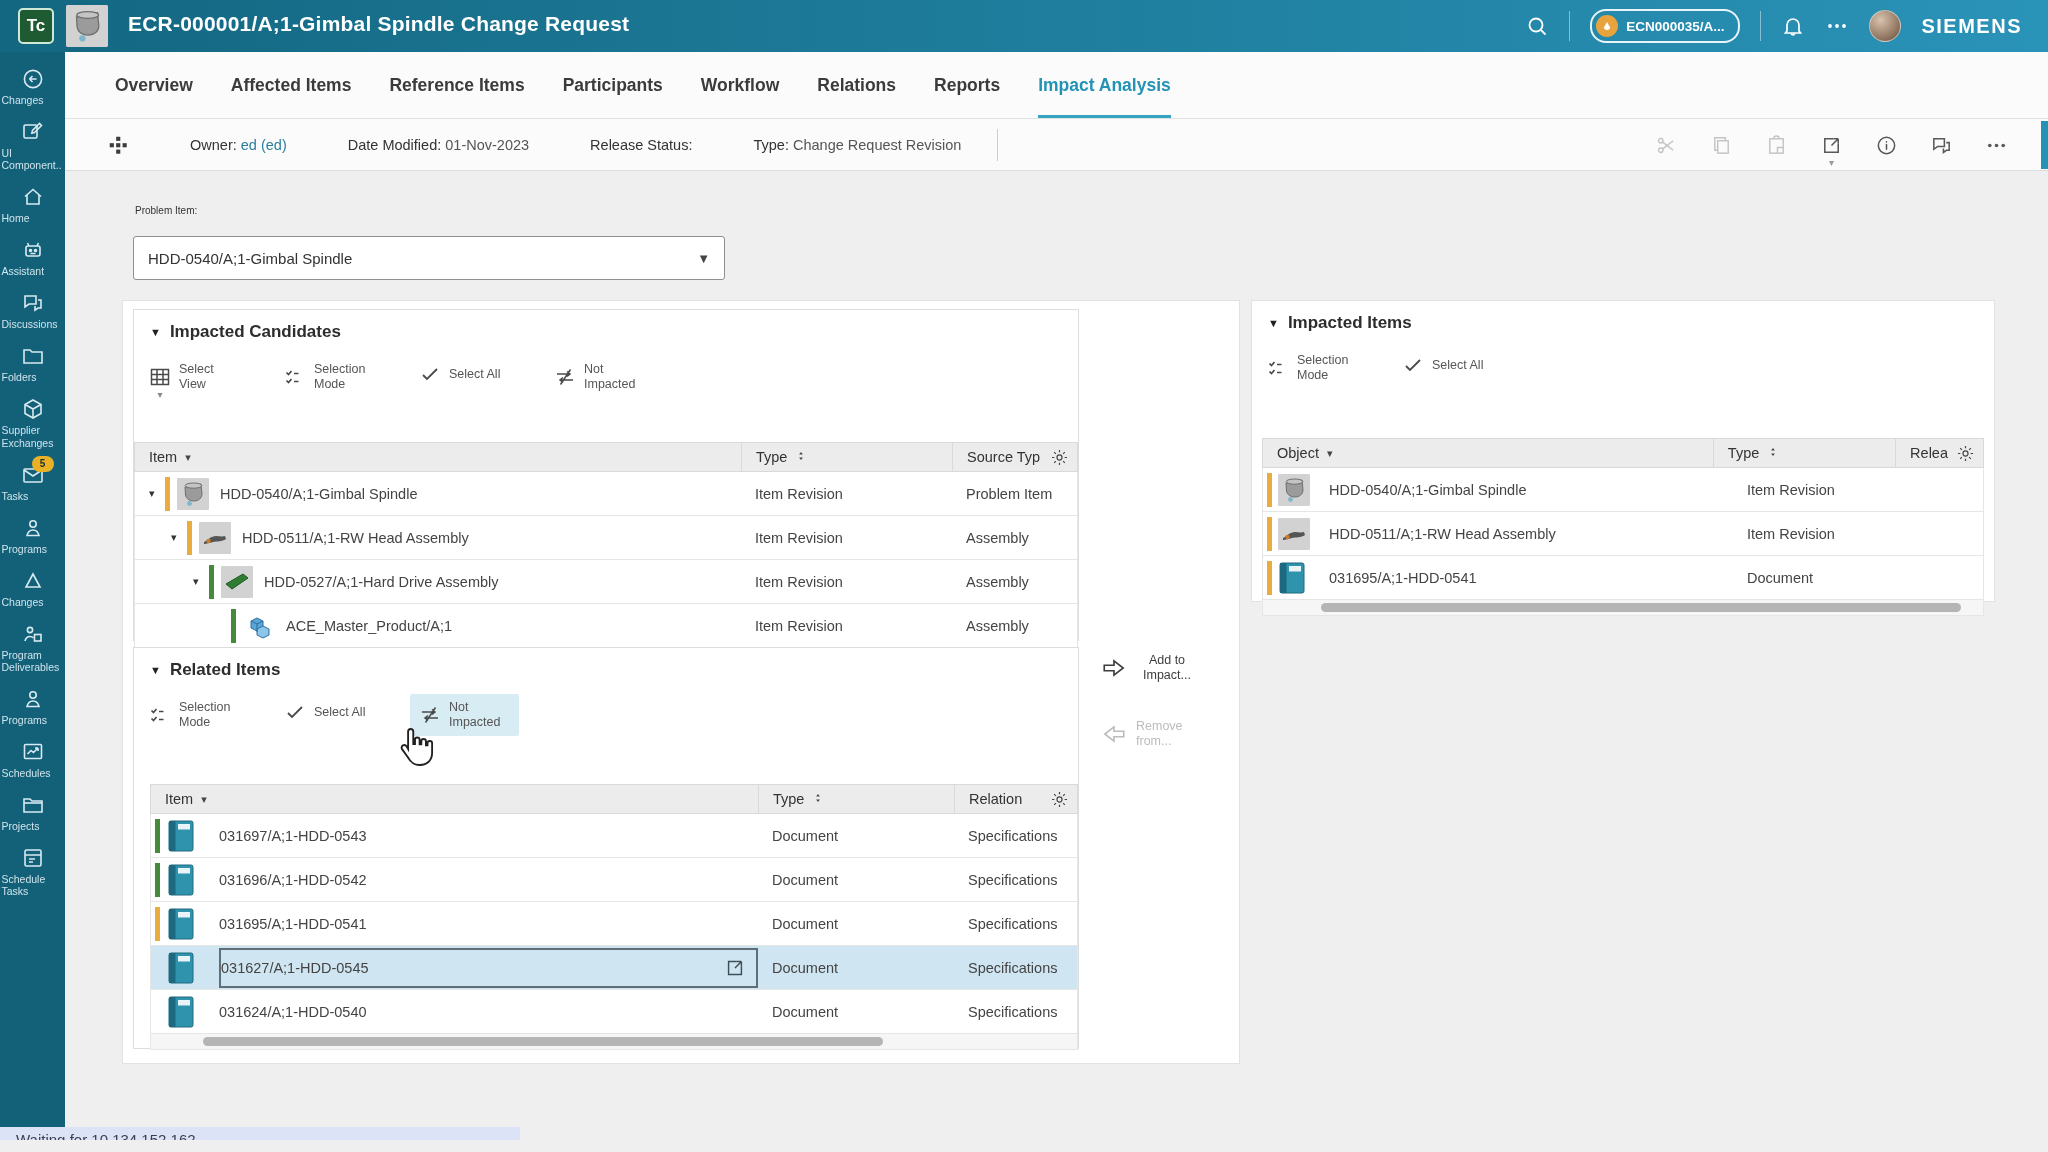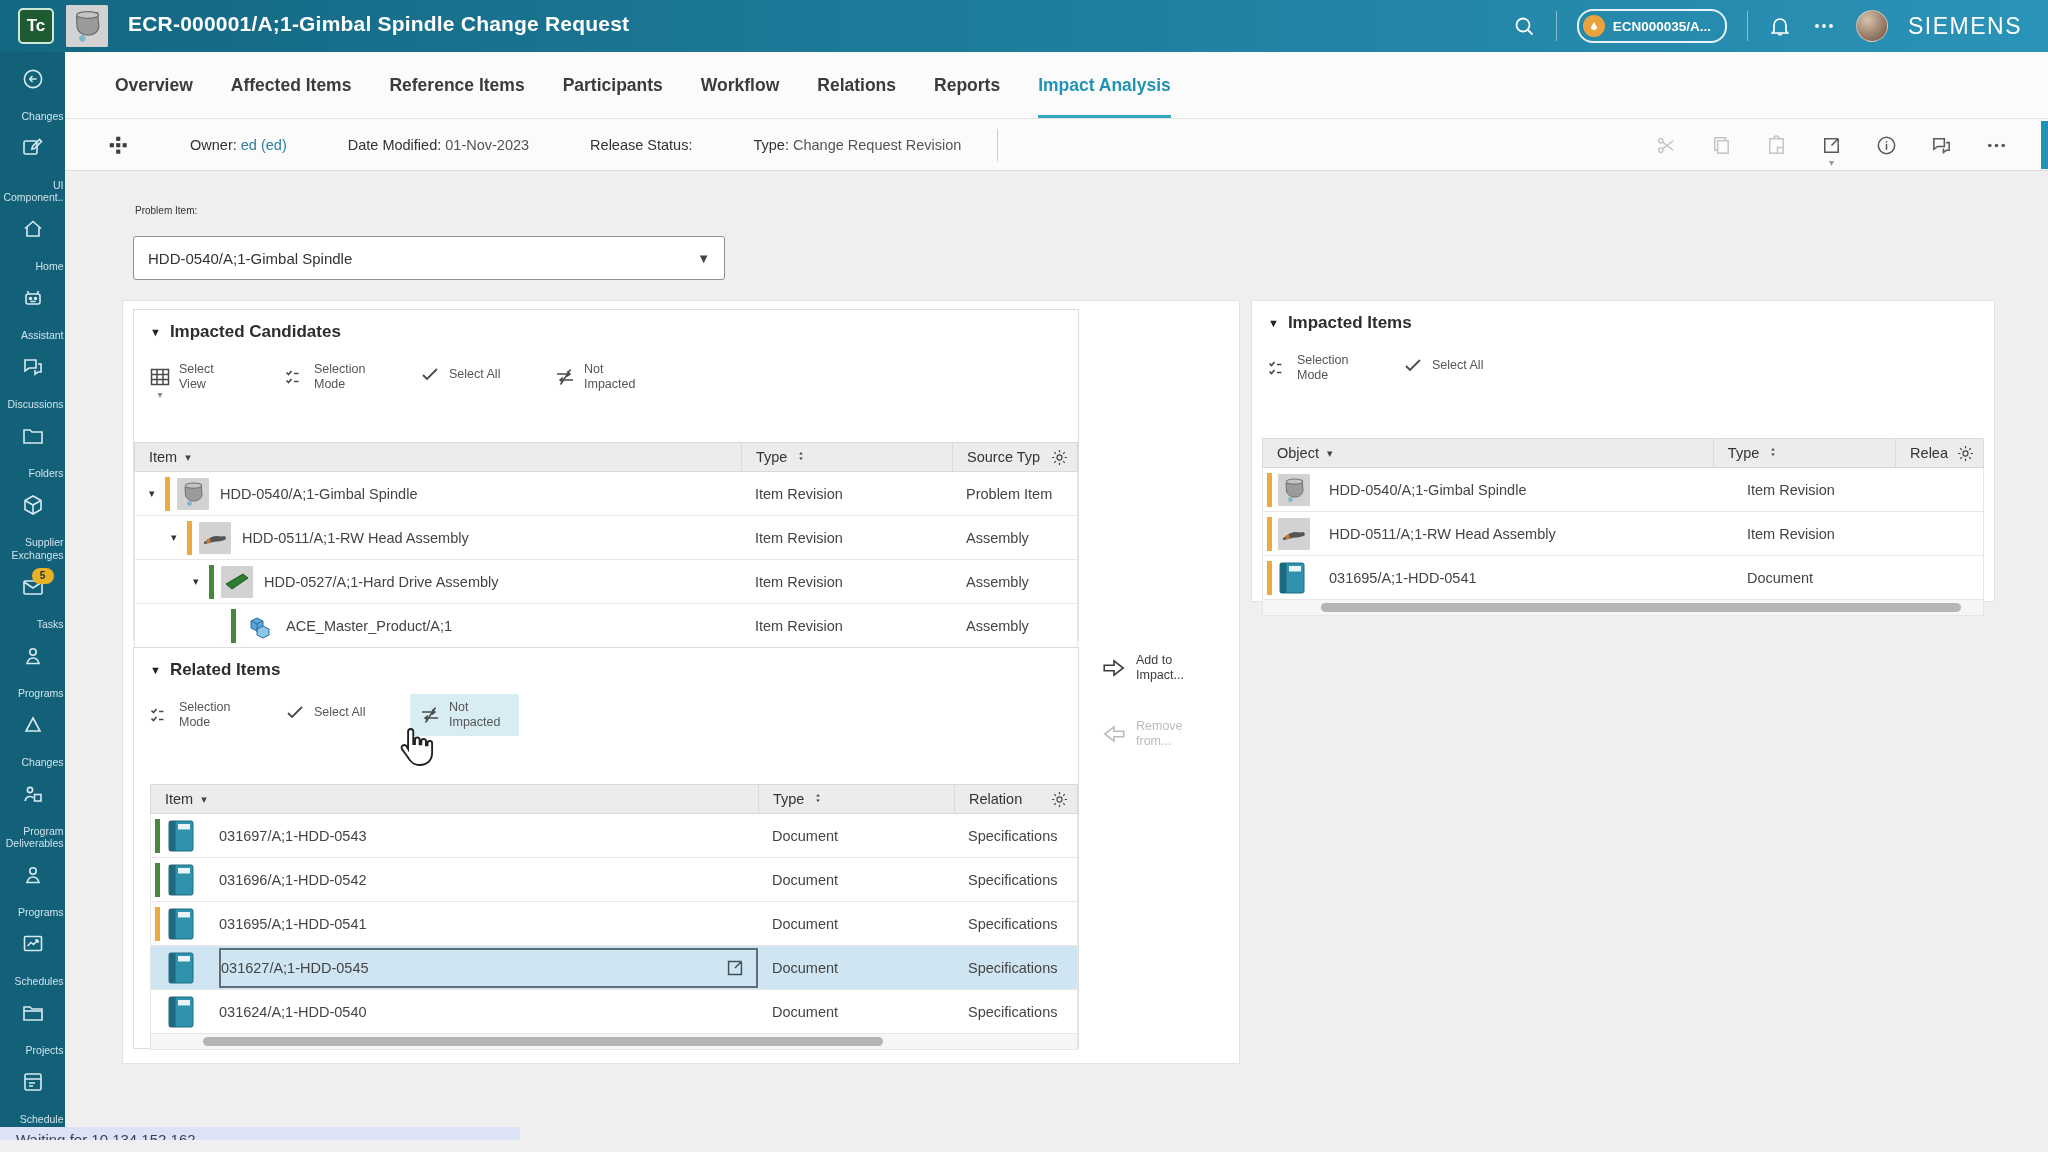--- a/index.html
+++ b/index.html
@@ -10,27 +10,27 @@
   .tc-logo{position:absolute;left:18px;top:8px;width:36px;height:36px;background:#1e5b33;border:2px solid #cfe8d8;border-radius:5px;display:flex;align-items:center;justify-content:center;font-weight:bold;font-size:17px;color:#fff;box-sizing:border-box;}
   .obj-thumb-top{position:absolute;left:66px;top:5px;width:42px;height:42px;background:#c9c9c9;border-radius:2px;overflow:hidden;}
   .page-title{position:absolute;left:128px;top:12px;font-size:21px;font-weight:600;letter-spacing:.2px;white-space:nowrap;}
   .top-right{position:absolute;right:26px;top:0;height:52px;display:flex;align-items:center;gap:20px;}
   .top-ic{width:24px;height:24px;color:#fff;cursor:pointer;}
   .v-div{width:1px;height:30px;background:rgba(255,255,255,.45);}
   .status-pill{display:flex;align-items:center;gap:8px;height:30px;padding:0 14px 0 4px;border:2px solid #e8f4f8;border-radius:16px;font-size:13.5px;font-weight:bold;color:#fff;cursor:pointer;}
   .pill-dot{width:22px;height:22px;border-radius:50%;background:#e8a33d;display:flex;align-items:center;justify-content:center;}
   .pill-dot svg{width:12px;height:12px;}
   .avatar{width:30px;height:30px;border-radius:50%;background:radial-gradient(circle at 35% 30%,#d9c3ae,#8a6f5a 70%,#5d4a3c);border:1px solid rgba(255,255,255,.5);cursor:pointer;}
-  .brand{font-size:23px;font-weight:normal;letter-spacing:1.5px;}
+  .brand{font-size:20px;font-weight:bold;letter-spacing:1.5px;}
   
   .sidebar{position:absolute;left:0;top:52px;width:65px;height:1100px;background:var(--c-side,#136079);display:flex;flex-direction:column;align-items:center;padding-top:8px;box-sizing:border-box;color:#cfe4ec;}
   .side-item{width:65px;display:flex;flex-direction:column;align-items:center;padding:7px 0 7px;cursor:pointer;}
   .side-icon{position:relative;width:24px;height:24px;color:#d8eaf1;}
   .side-icon svg{width:24px;height:24px;}
-  .side-label{margin-top:19px;font-size:10.5px;line-height:1.15;text-align:right;width:62px;word-wrap:break-word;}
+  .side-label{margin-top:3px;font-size:10.5px;line-height:1.15;text-align:left;width:62px;word-wrap:break-word;}
   .badge{position:absolute;right:-9px;top:-7px;min-width:16px;height:16px;border-radius:8px;background:var(--c-badge,#e8b126);color:#203238;font-size:10px;font-weight:bold;display:flex;align-items:center;justify-content:center;padding:0 3px;}
   
   .tabsbar{position:absolute;left:65px;top:52px;right:0;height:67px;background:#fbfbfb;border-bottom:1px solid #e2e2e2;display:flex;align-items:stretch;padding-left:50px;gap:38px;box-sizing:border-box;}
   .tab{display:flex;align-items:center;font-size:17.5px;font-weight:600;color:#3b3b3b;border-bottom:3px solid transparent;padding-top:3px;cursor:pointer;white-space:nowrap;}
   .tab.active{color:var(--c-accent,#2293b5);border-bottom-color:#35a4c0;}
   
   .infobar{position:absolute;left:65px;top:119px;right:0;height:52px;background:#fbfbfb;border-bottom:1px solid #dcdcdc;display:flex;align-items:center;box-sizing:border-box;}
   .info-left{display:flex;align-items:center;gap:26px;padding-left:42px;font-size:14.5px;color:#555;white-space:nowrap;}
   .info-left b{color:#333;font-weight:normal;margin-left:35px;}
   .owner-link{color:var(--c-link,#2a7f9e);}
@@ -656,21 +656,21 @@
             </div>
       <div class="cell" style="width:196px;padding-left:14px">Document</div>
       <div class="cell" style="flex:1;padding-left:14px">Specifications</div>
     </div>
           <div class="hscroll">
             <span class="hthumb" style="left:52px;width:680px"></span>
           </div>
         </div>
     </div>
 
-    <div class="xfer add" style="left:978px;top:352px;">
+    <div class="xfer add" style="left:978px;top:352px;text-align:center;">
       <span class="xic" id="icArrR">
           <svg viewBox="0 0 24 24" fill="none" stroke="currentColor" stroke-width="1.5">
             <path d="M3 9.5h9V5.5l8.5 6.5-8.5 6.5v-4H3v-5z"></path>
           </svg>
         </span>
       <span class="tb-label">Add to Impact...</span>
     </div>
     <div class="xfer rem" style="left:978px;top:418px;">
       <span class="xic" id="icArrL">
           <svg viewBox="0 0 24 24" fill="none" stroke="currentColor" stroke-width="1.5">

